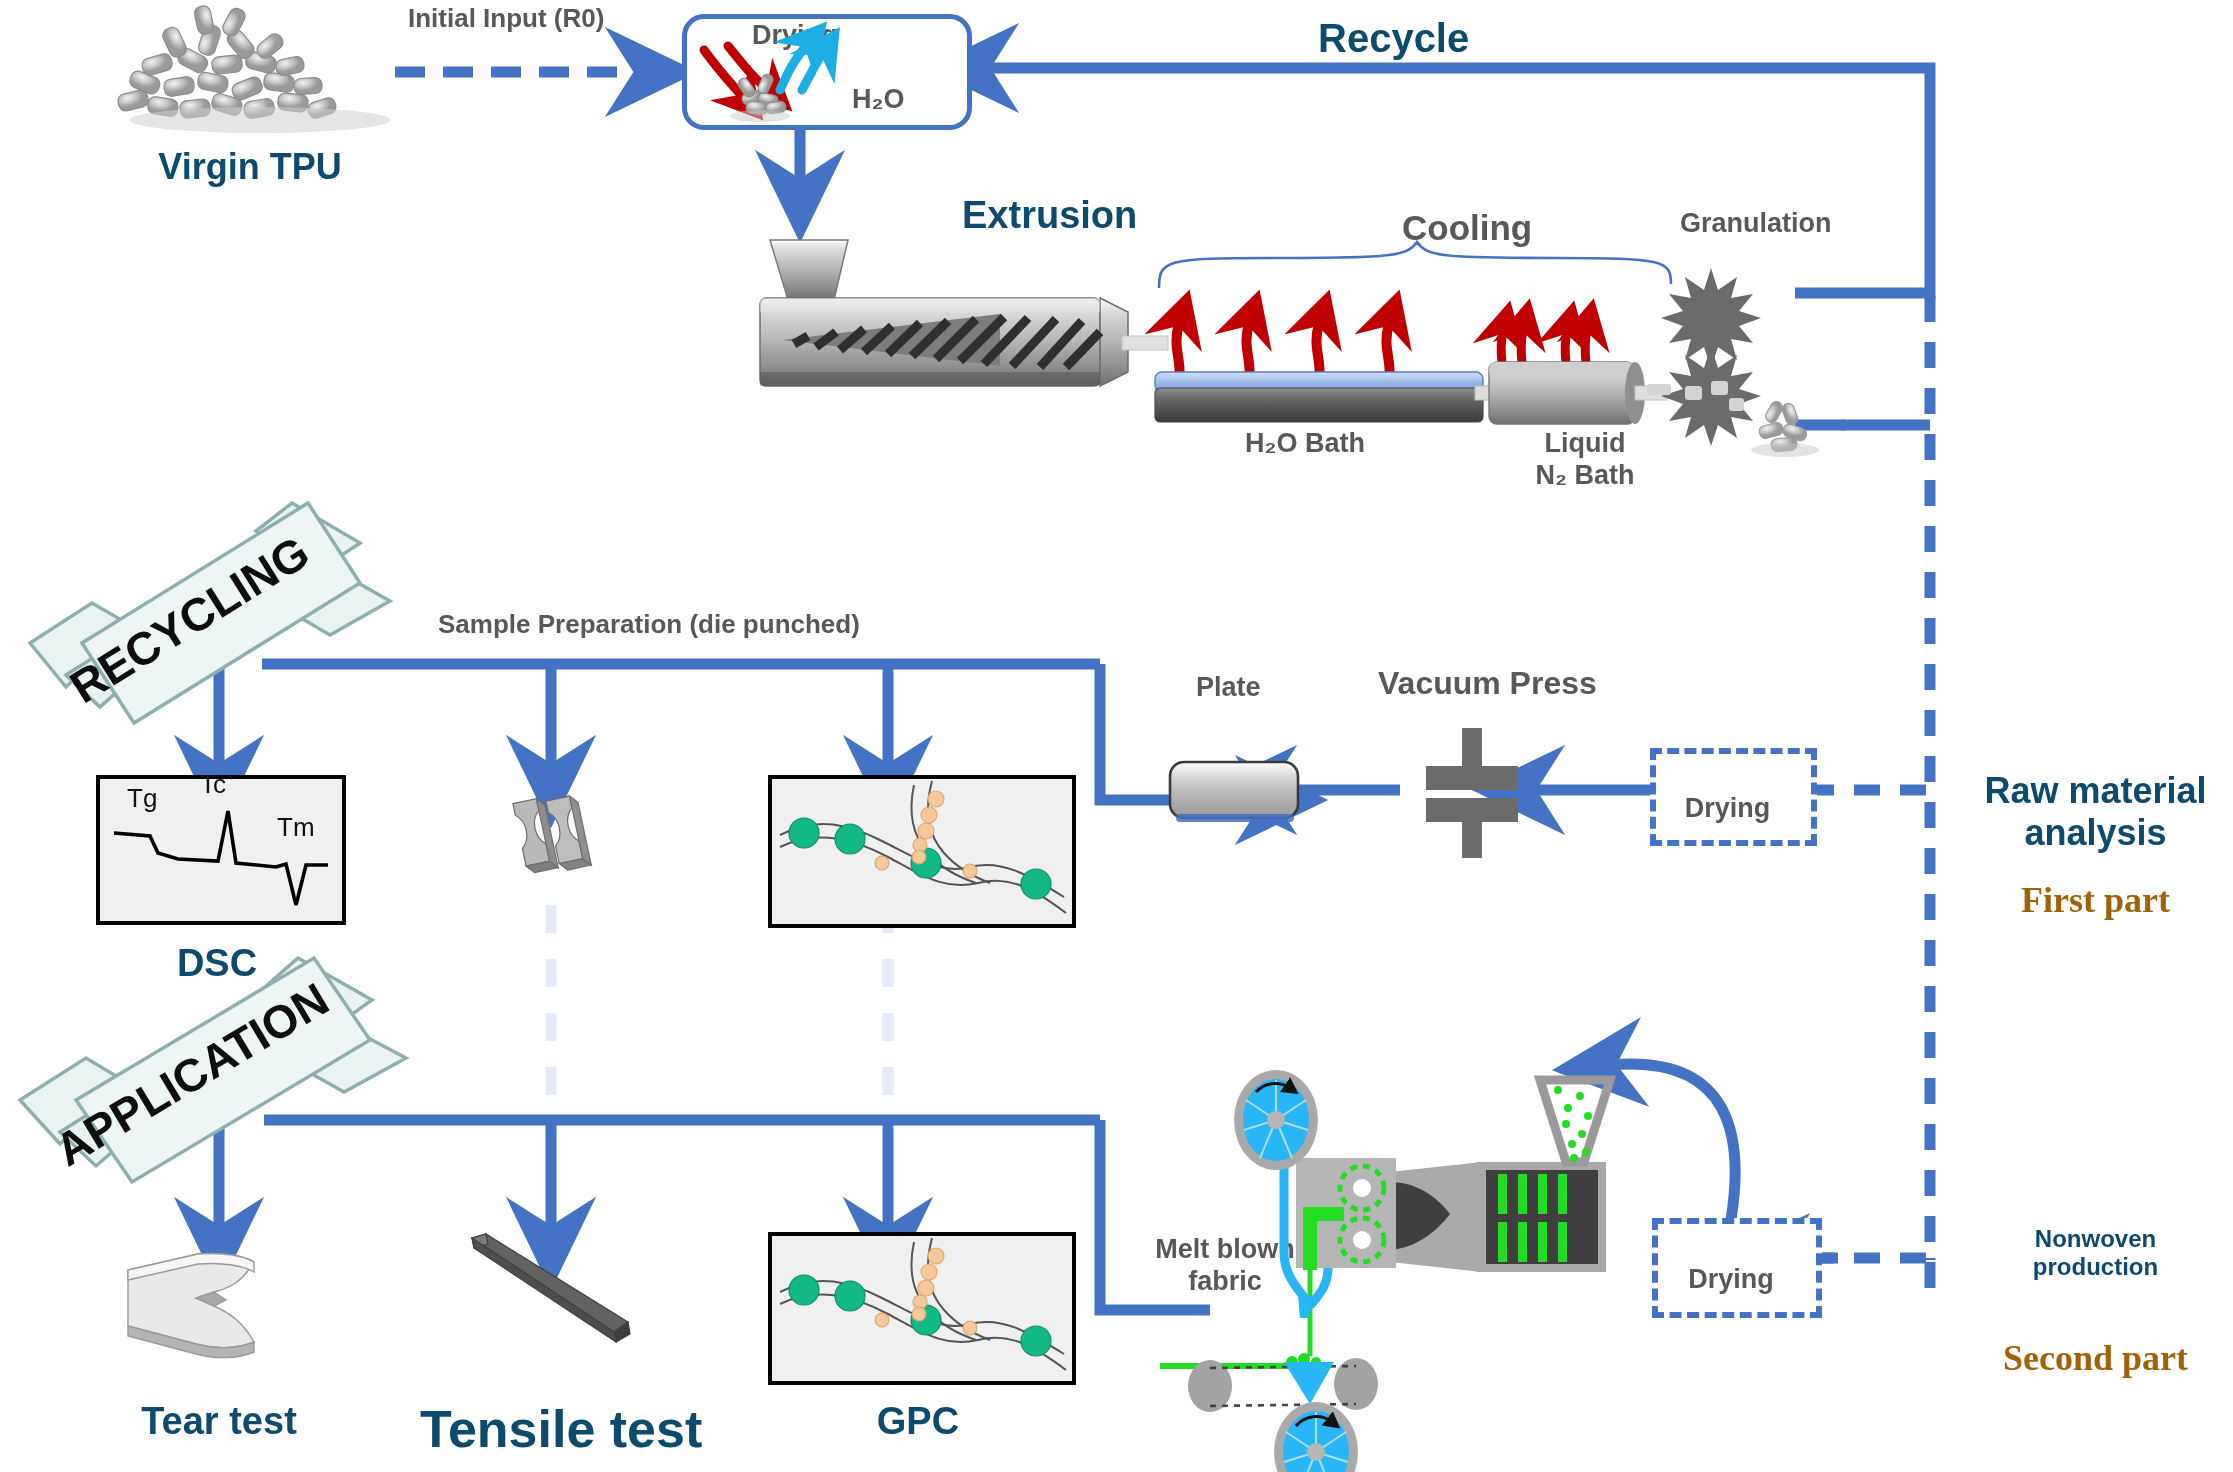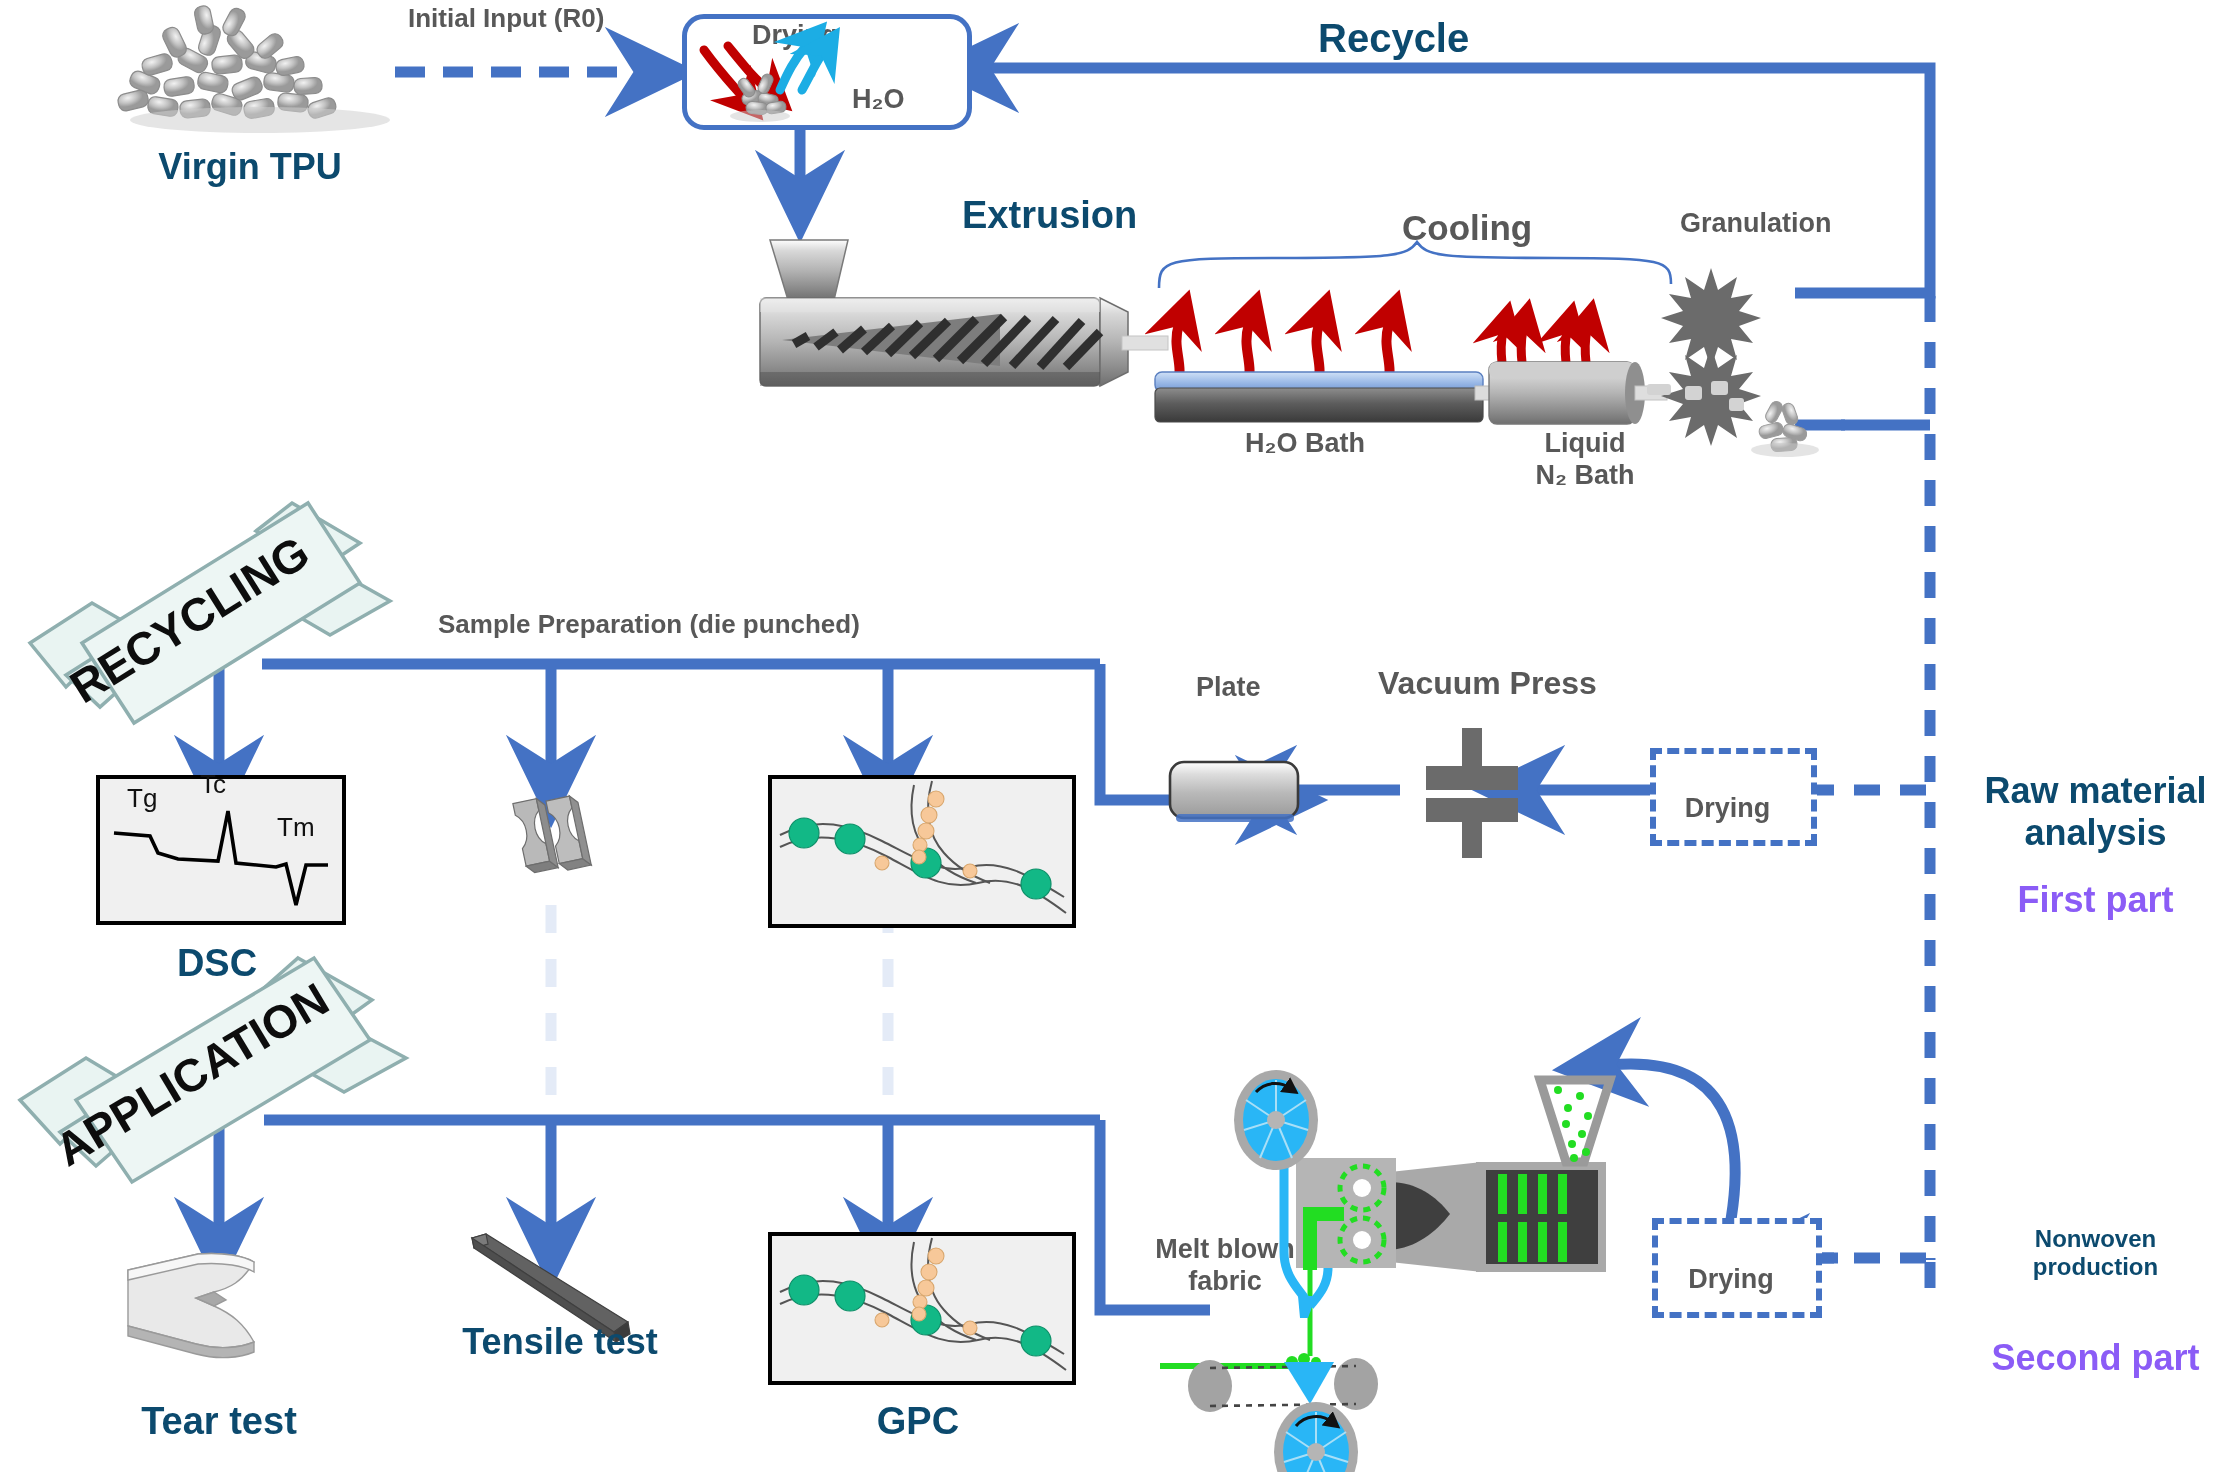--- a/index.html
+++ b/index.html
@@ -3,21 +3,21 @@
 <meta charset="utf-8">
 <style>
   html,body{margin:0;padding:0;background:#fff;}
   body{font-family:"Liberation Sans",sans-serif;}
   #stage{position:relative;width:2233px;height:1472px;background:#fff;overflow:hidden;}
   .abs{position:absolute;}
   .lbl{position:absolute;white-space:pre;line-height:1.12;}
   .bold{font-weight:bold;}
   .grey{color:#585858;}
   .blk{color:#0c4a6e;}
-  .red{color:#8b5cf6;}
+  .red{color:#a16207;font-family:Liberation Serif, serif;}
   svg{overflow:visible;}
   .ctr{text-align:center;margin-top:18px;}
 </style>
 </head>
 <body>
 
 <div id="stage">
 
   <svg class="abs" style="left:0;top:0;width:2233px;height:1472px;pointer-events:none">
     <defs>
@@ -385,21 +385,21 @@
   <div class="lbl bold blk ctr" style="left:88px;top:1382px;width:262px;font-size:38px">Tear test</div>
 
   <svg class="abs" style="left:460px;top:1232px;width:200px;height:130px">
     <g stroke="#3f3f3f" stroke-width="1.2">
       <polygon points="12,6 26,2 168,90 154,100" fill="#626262"></polygon>
       <polygon points="154,100 168,90 170,102 156,110" fill="#3c3c3c"></polygon>
       <polygon points="12,6 26,2 28,12 14,16" fill="#7b7b7b"></polygon>
       <polygon points="14,16 156,110 154,100 12,6" fill="#4e4e4e"></polygon>
     </g>
   </svg>
-  <div class="lbl bold blk ctr" style="left:420px;top:1304px;width:280px;font-size:36px">Tensile test</div>
+  <div class="lbl bold blk ctr" style="left:420px;top:1382px;width:280px;font-size:52px">Tensile test</div>
 
   <div class="abs" style="left:768px;top:1232px;width:300px;height:145px;background:#F0F0F0;border:4px solid #000">
     <svg style="width:100%;height:100%" viewBox="0 0 300 145">
       <g fill="none" stroke="#555" stroke-width="2">
         <path d="M8,56 C46,36 78,46 110,62 C142,78 168,96 198,88 C230,80 256,96 292,118"></path>
         <path d="M8,68 C46,50 82,60 116,78 C150,96 172,112 206,104 C238,96 262,110 294,134"></path>
         <path d="M142,6 C136,34 140,56 156,74 C168,88 186,98 204,104"></path>
         <path d="M160,2 C152,32 156,56 172,74 C186,90 202,98 218,104"></path>
       </g>
       <g fill="#12B886" stroke="#0d8f68" stroke-width="1.2">

